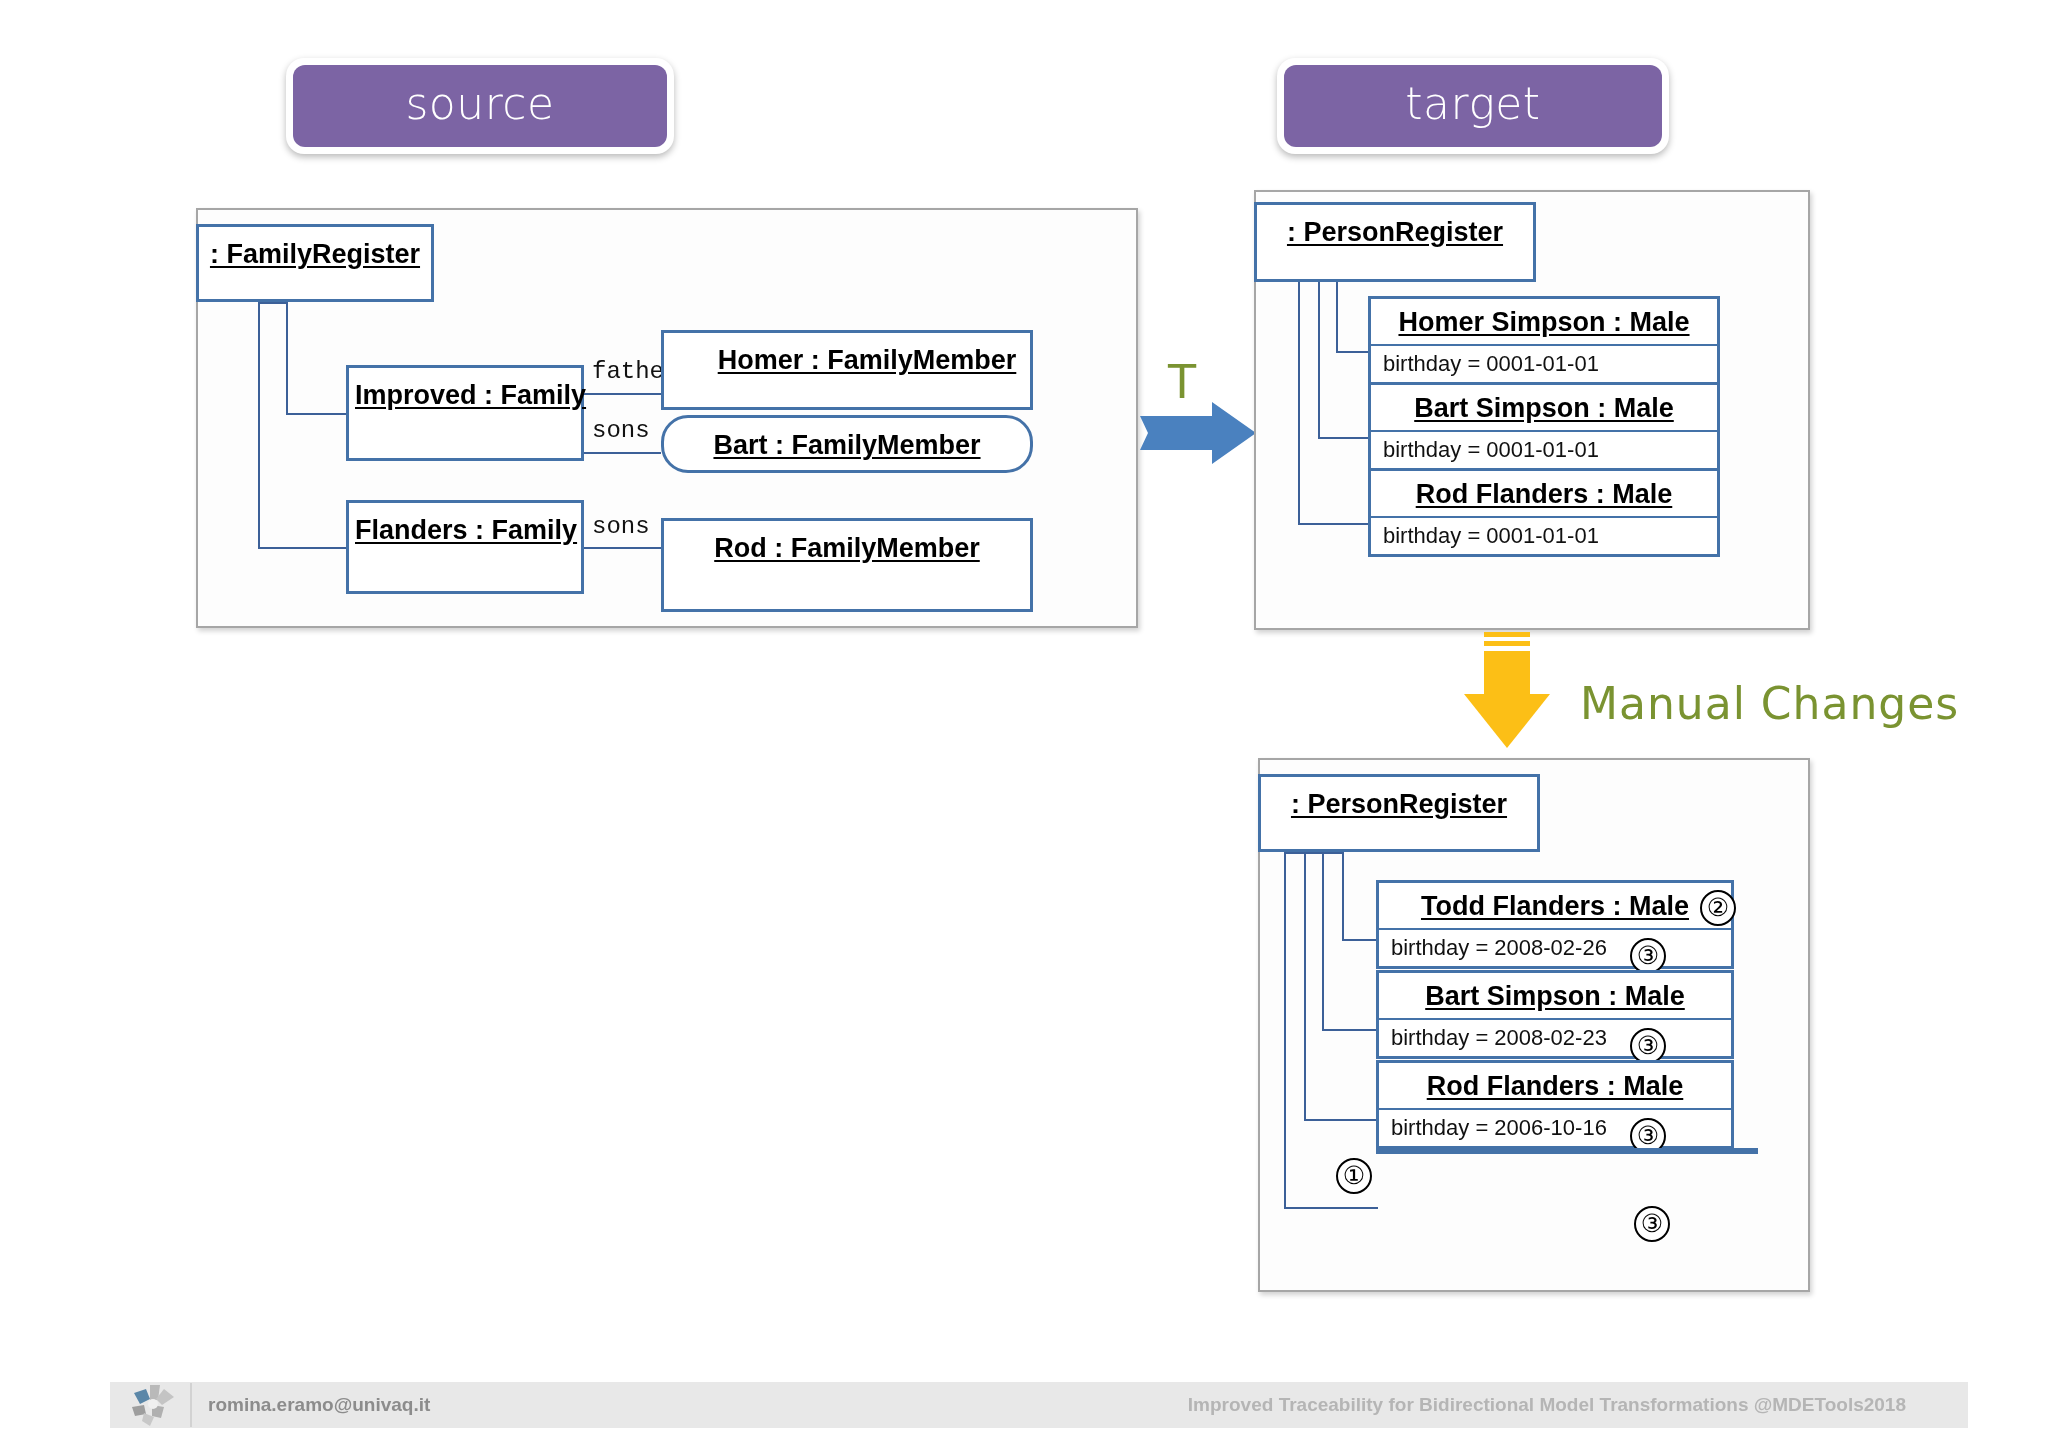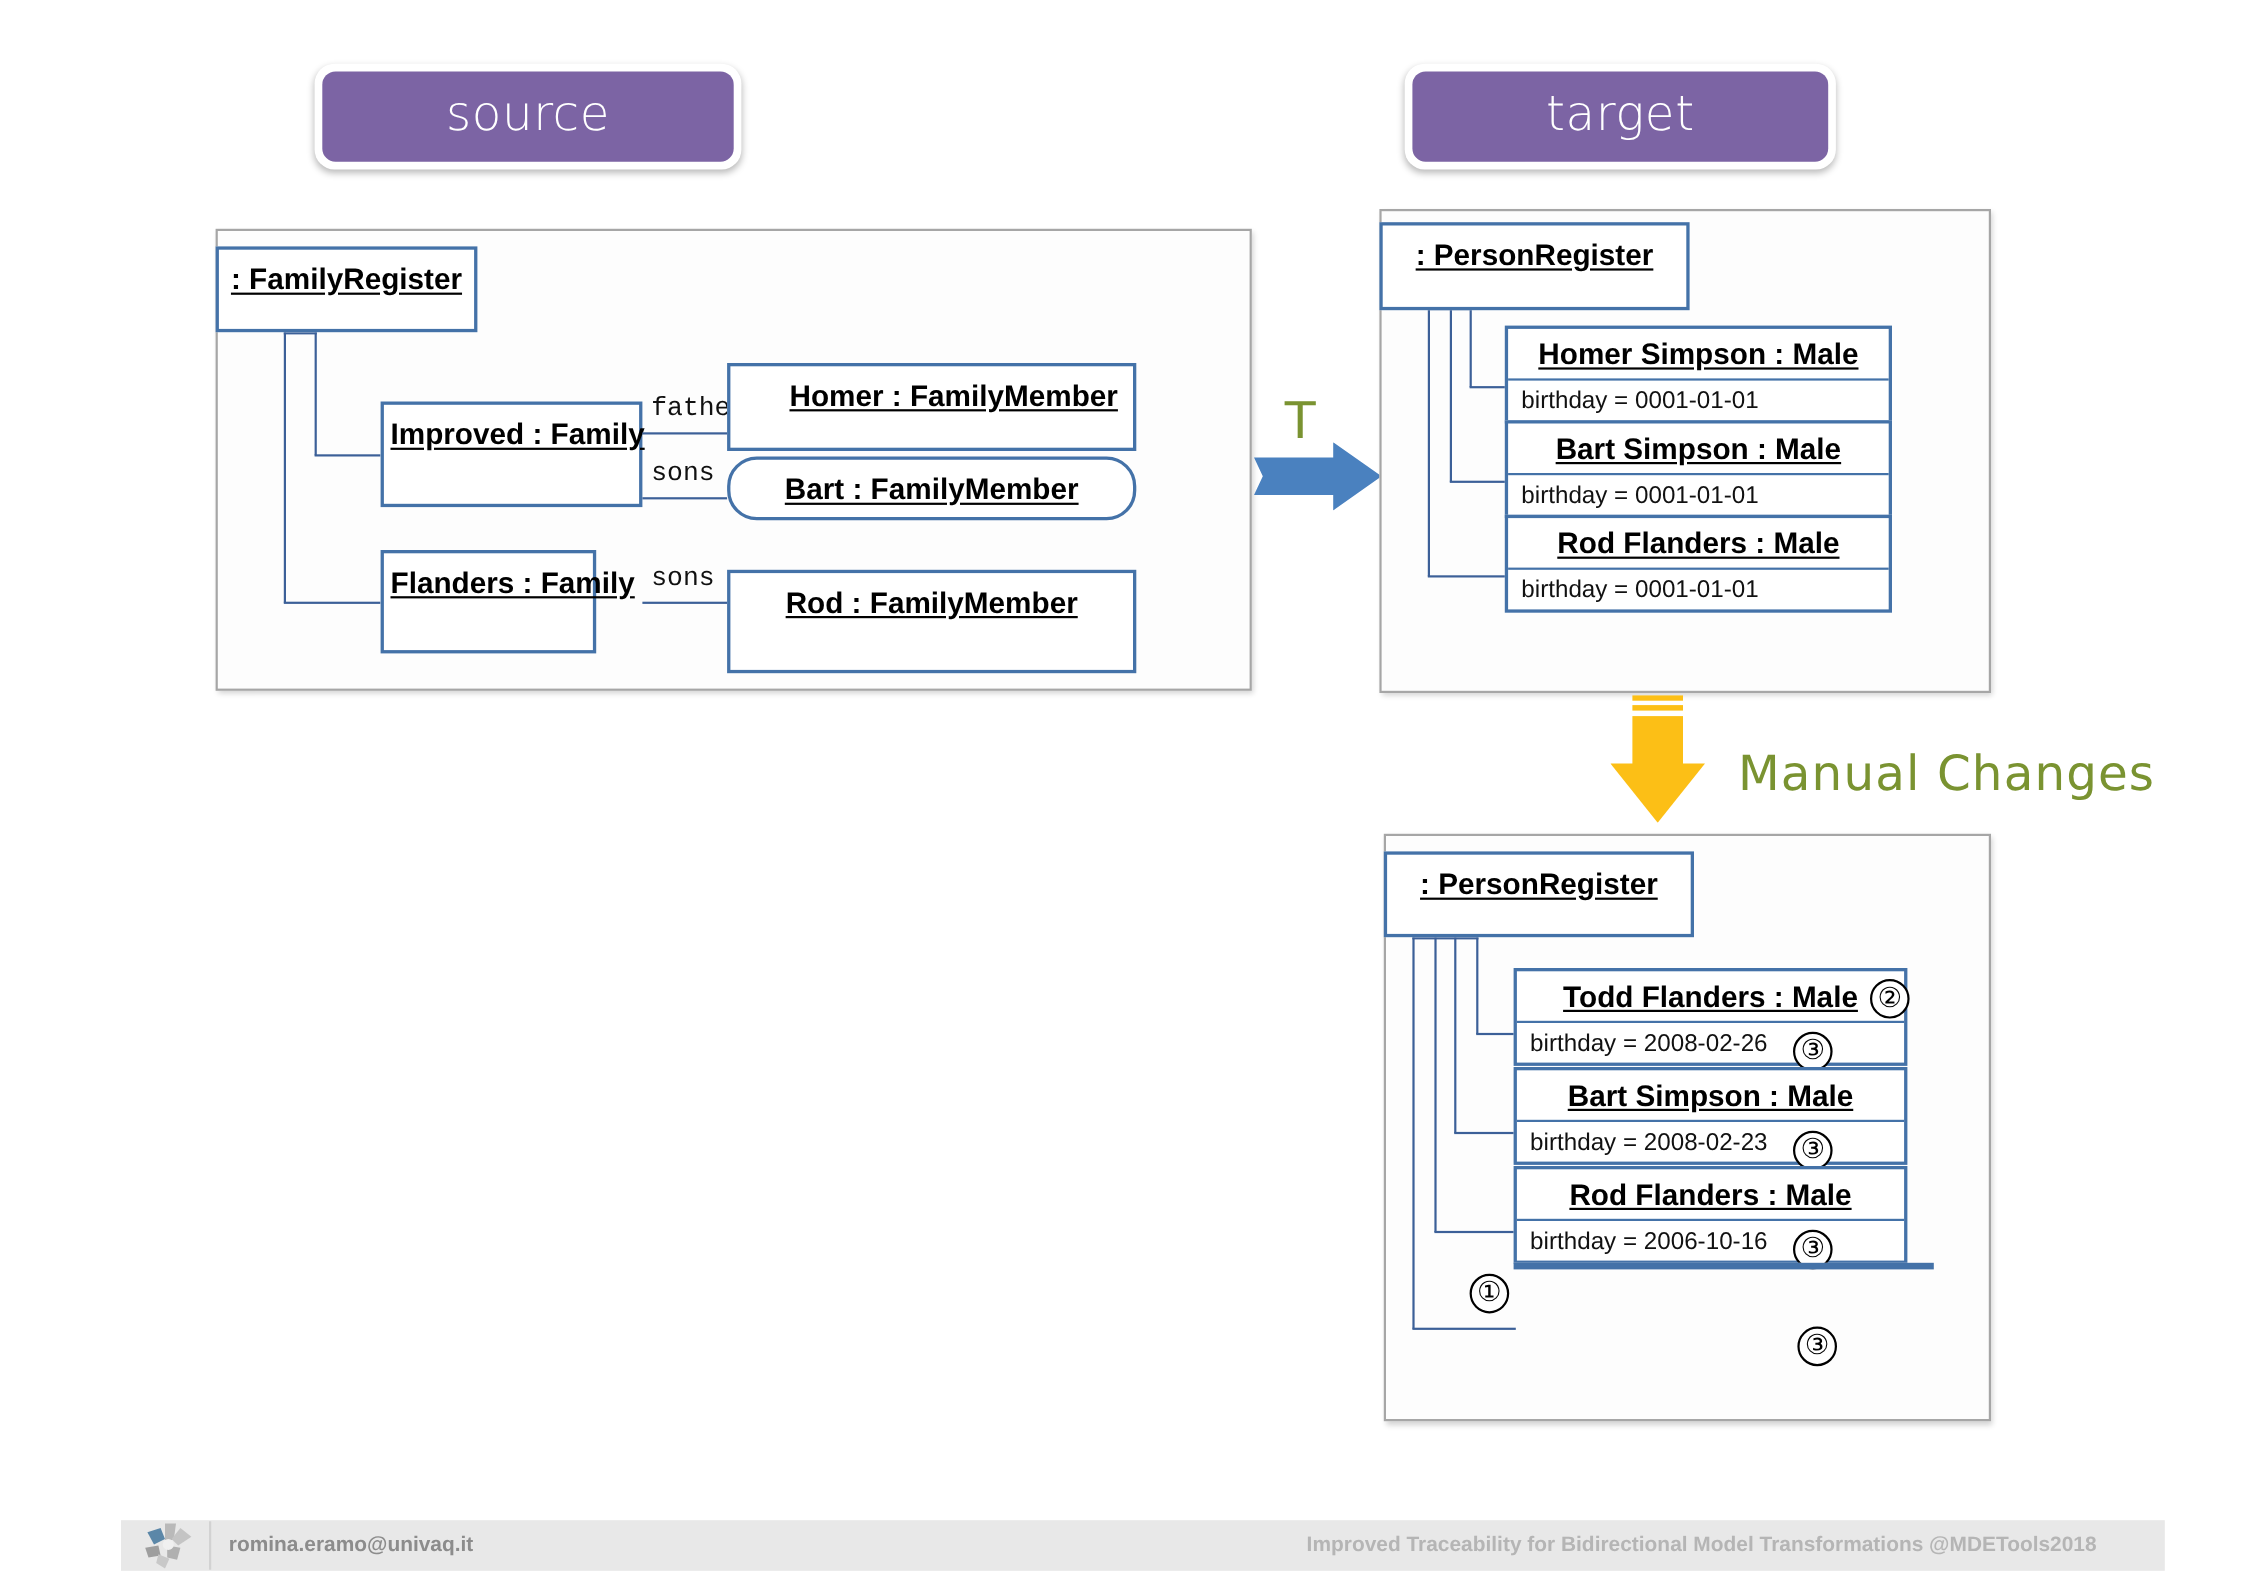--- a/index.html
+++ b/index.html
@@ -179,21 +179,21 @@
     <div class="conn h" style="left:60px;  top:337px; width:88px;"></div>
 
     <div class="node plain" style="left:-2px; top:14px; width:238px;">
       <div class="title">: FamilyRegister</div>
     </div>
 
     <div class="node plain" style="left:148px; top:155px; width:238px; height:96px;">
       <div class="title">Improved : Family</div>
     </div>
 
-    <div class="node plain" style="left:148px; top:290px; width:196px; height:94px;">
+    <div class="node plain" style="left:148px; top:290px; width:238px; height:94px;">
       <div class="title">Flanders : Family</div>
     </div>
 
     <div class="conn h" style="left:386px; top:183px; width:77px;"></div>
     <div class="conn h" style="left:386px; top:242px; width:77px;"></div>
     <div class="conn h" style="left:386px; top:337px; width:77px;"></div>
 
     <div class="edge-label" style="left:394px; top:148px;">father</div>
     <div class="edge-label" style="left:394px; top:207px;">sons</div>
     <div class="edge-label" style="left:394px; top:303px;">sons</div>

